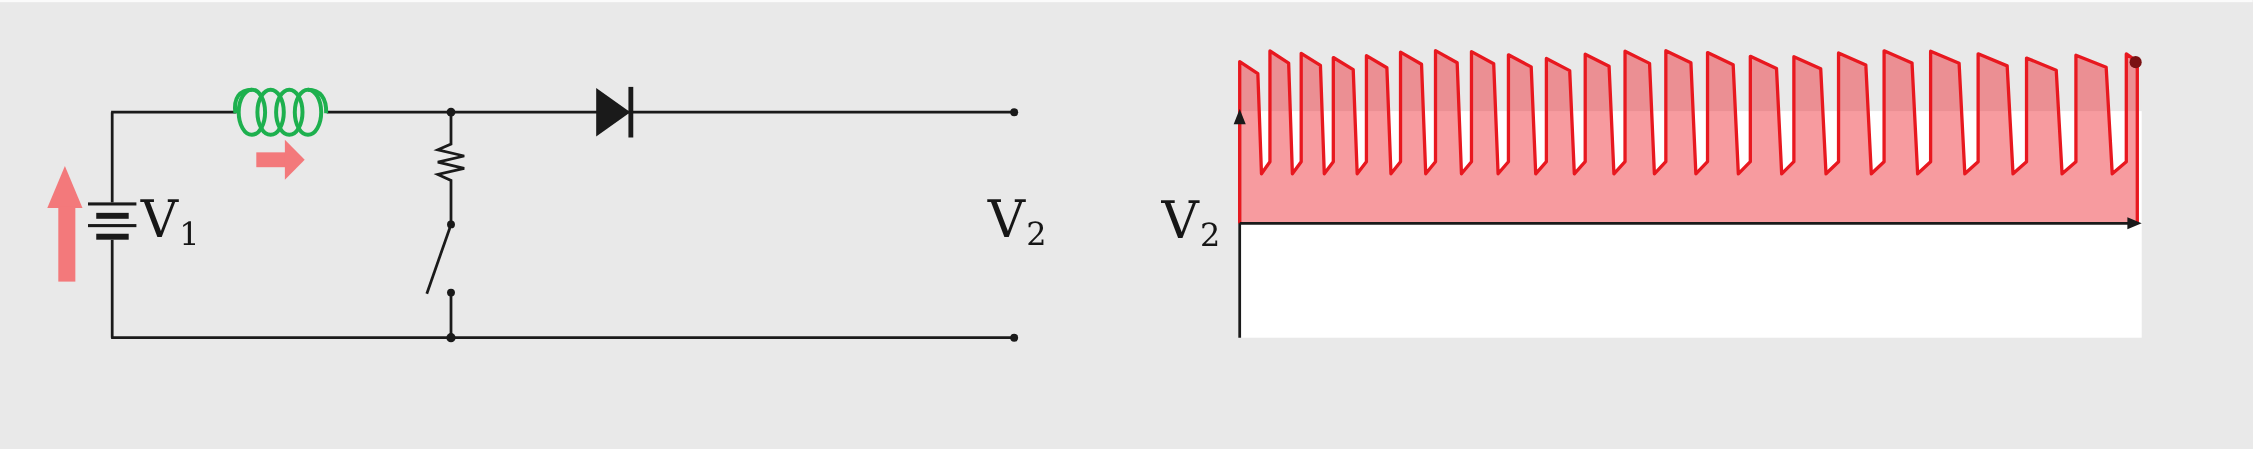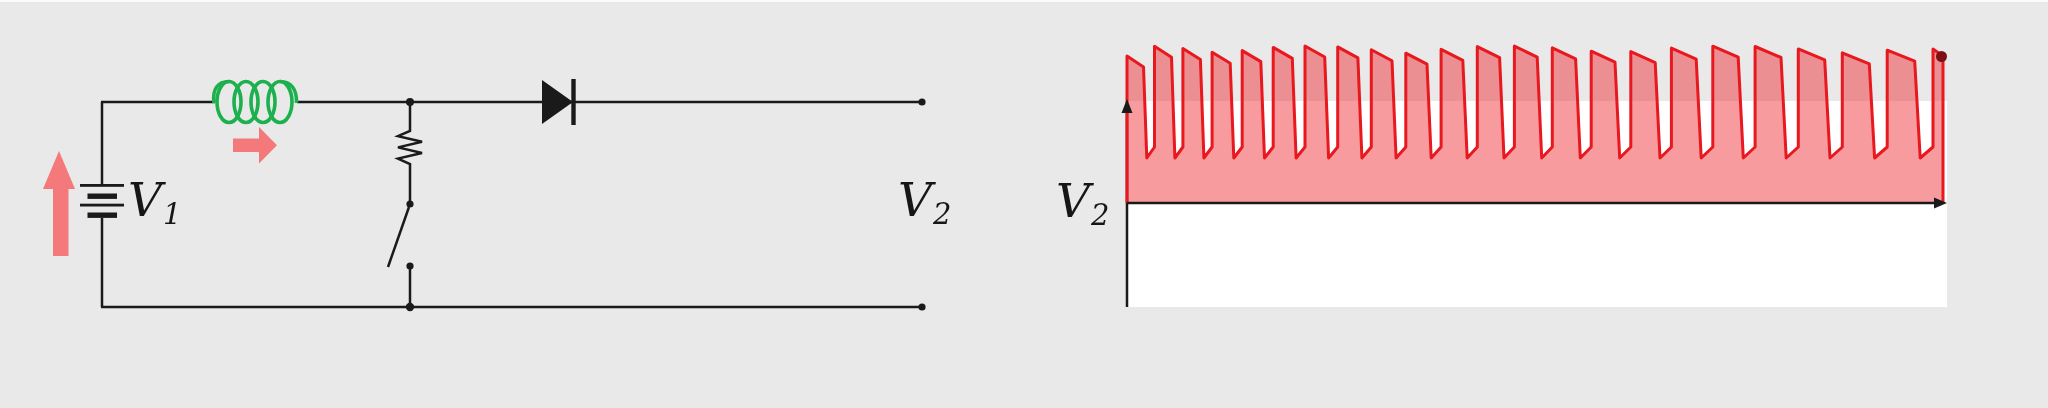--- a/index.html
+++ b/index.html
@@ -14,21 +14,21 @@
   .comp-fill{fill:var(--wire,#1a1a1a);}
   .coil{stroke:var(--green,#1db04e);stroke-width:3.6;fill:none;}
   .salmon{fill:var(--salmon,#f3797b);}
   .wave-fill{fill:var(--wfill,rgba(237,28,36,0.44));stroke:none;}
   .wave-line{stroke:var(--wred,#e8181f);stroke-width:3;fill:none;stroke-linejoin:round;}
   .axis{stroke:var(--axis,#1a1a1a);stroke-width:2.5;fill:none;}
   .axis-head{fill:var(--axis,#1a1a1a);}
   .plot-area{fill:var(--pwhite,#ffffff);}
   .end-dot{fill:var(--maroon,#7b1113);}
   .vlabel{
-    position:absolute;font-style:italic;font-size:47px;color:#161616;
+    position:absolute;font-size:47px;color:#161616;
     font-family:"DejaVu Serif", serif;line-height:1;white-space:nowrap;
   }
   .vlabel sub{font-size:29px;line-height:0;vertical-align:-0.28em;margin-left:1px;}
 </style>
 </head>
 <body style="--bg: #e9e9e9; --topedge: #ffffff; --wire: #1a1a1a; --green: #1db04e; --salmon: #f3797b; --wred: #e8181f; --wfill: rgba(237,28,36,0.44); --axis: #1a1a1a; --pwhite: #ffffff; --maroon: #7b1113;">
 
 <div id="top-edge"></div>
 
 <svg width="2048" height="408" viewBox="0 0 2048 408">

